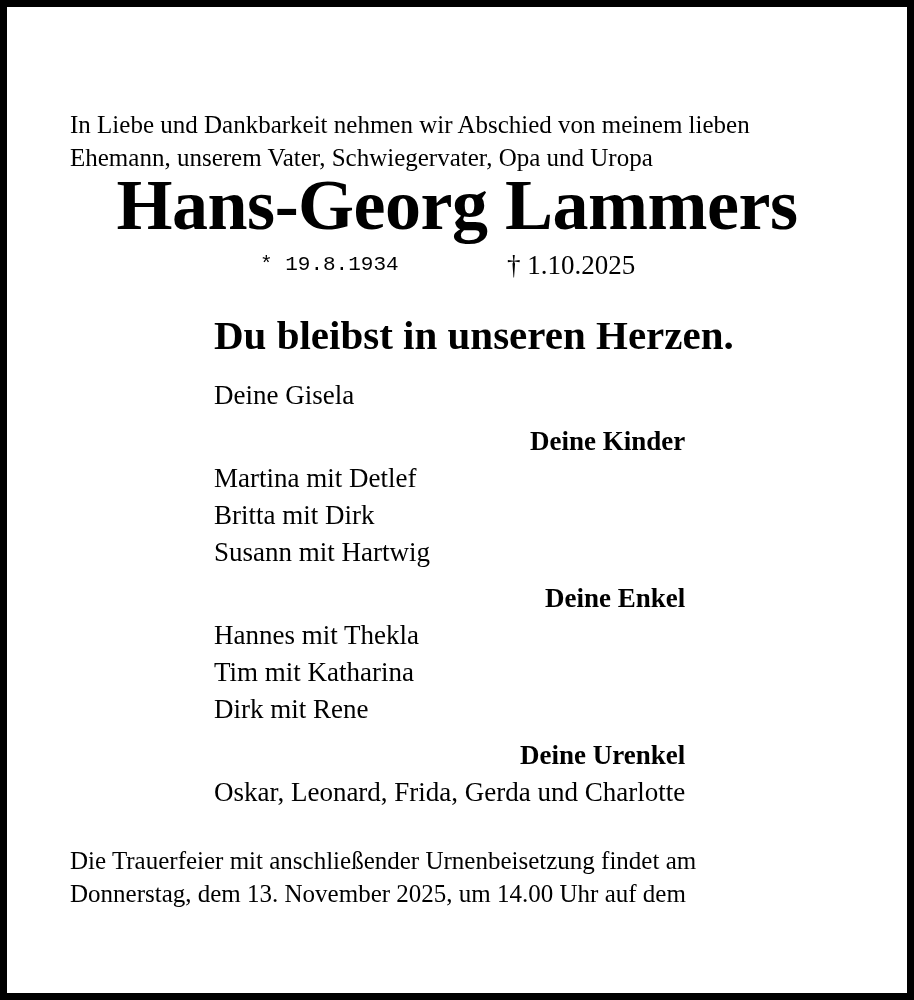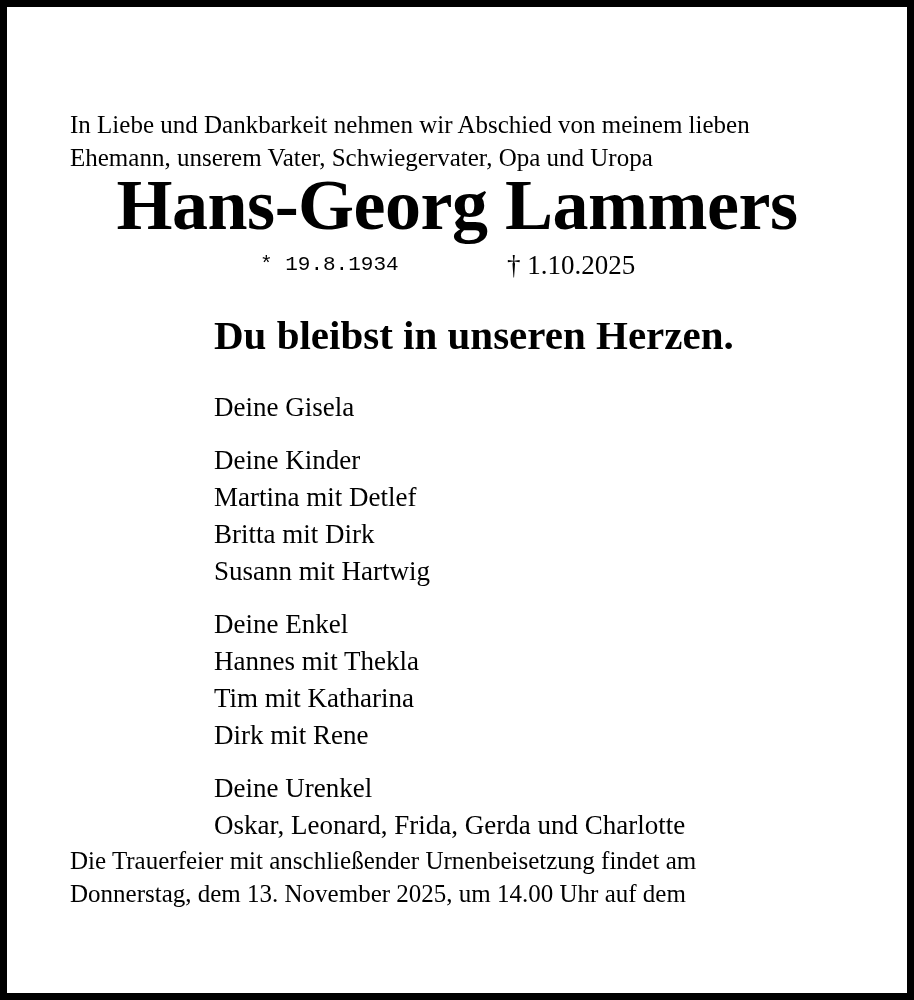--- a/index.html
+++ b/index.html
@@ -60,22 +60,22 @@
       font-size: 41px;
       font-weight: bold;
       line-height: 40px;
     }
     .family {
       left: 207px;
       top: 366px;
       font-size: 27px;
       line-height: 37px;
     }
-    .family .grp { margin: 16px 0 9px 0; }
-    .family .grp-head { font-weight: normal; }
+    .family .grp { margin: 4px 0 9px 0; }
+    .family .grp-head { font-weight: bold; text-align: right; }
     .family .line { display: block; }
     .footer {
       left: 63px;
       top: 837px;
       font-size: 25px;
       line-height: 33px;
     }
     .footer .line, .intro .line { display: block; }
   </style>
 </head>

